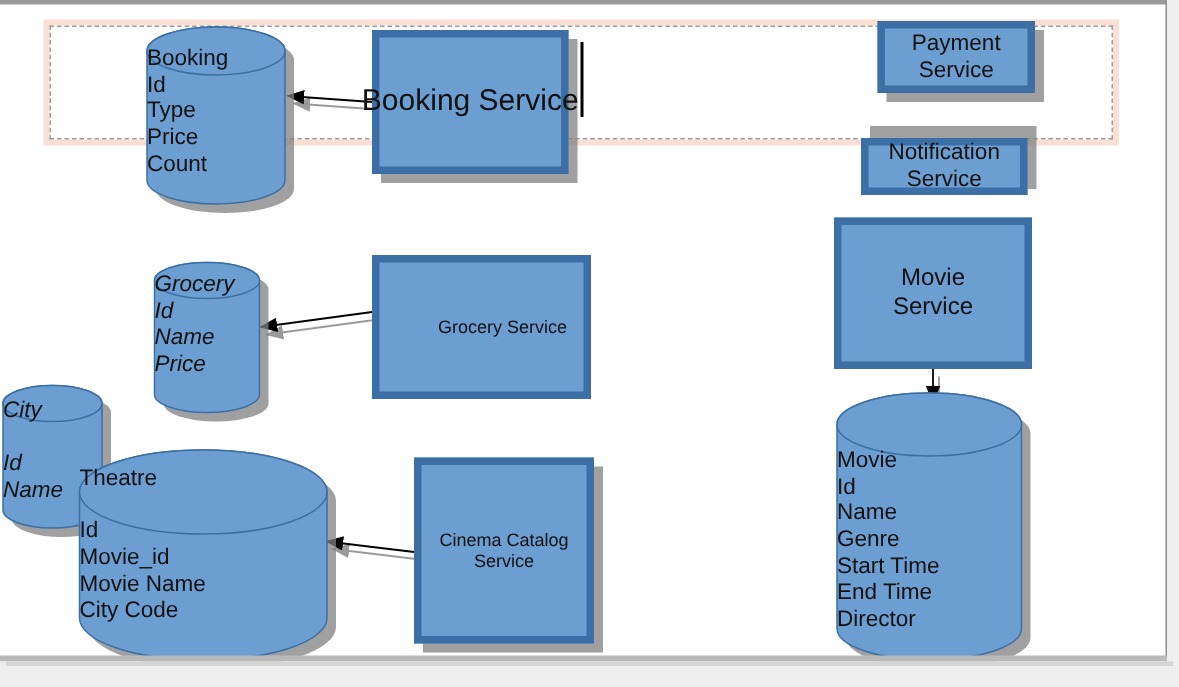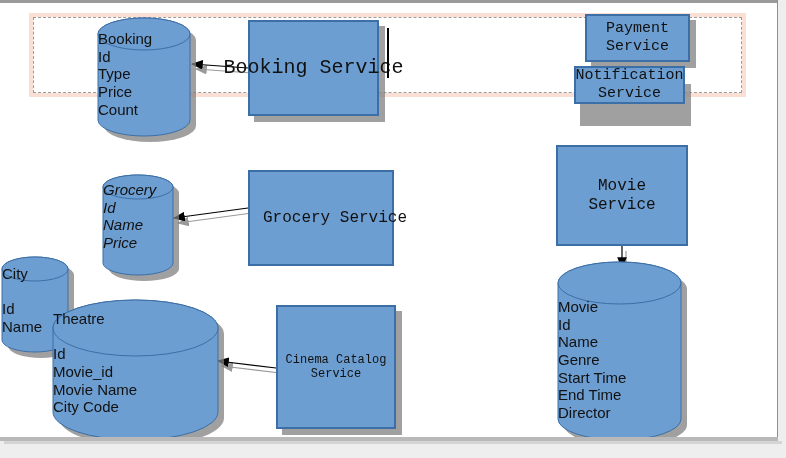--- a/index.html
+++ b/index.html
@@ -30,28 +30,27 @@
   }
   .sel-inner{
     position:absolute;
     border:1px dashed #9b9b9b;
     box-sizing:border-box;
     background:#ffffff;
   }
   .box{
     position:absolute;
     background:#6d9ed1;
-    border:2px solid #404040;
+    border:5px solid #404040;
     box-sizing:border-box;
     display:flex;align-items:center;justify-content:center;
     color:#111111;
     text-align:center;
     line-height:1.18;
     white-space:pre;
-    font-family:Liberation Mono, monospace;
   }
   .shadow{
     position:absolute;
     background:#808080;
     opacity:.75;
   }
   .cyl{position:absolute;}
   .cyl svg{position:absolute;left:0;top:0;overflow:visible;}
   .cyl .lbl{
     position:absolute;left:0;top:0;width:100%;
@@ -101,23 +100,23 @@
       </g>
   </svg>
 
   <div id="shapes-layer">
       <div class="shadow" style="left: 254px; top: 26px; width: 131px; height: 96px; background: rgb(128, 128, 128);"></div>
       <div class="box" style="left: 248px; top: 20px; width: 131px; height: 96px; font-size: 20px; background: rgb(109, 158, 209); border-color: rgb(60, 111, 166); color: rgb(17, 17, 17);"><span style="white-space: pre; overflow: visible; flex: 0 0 auto;">Booking Service</span></div>
       <div class="shadow" style="left: 591px; top: 20px; width: 105px; height: 48px; background: rgb(128, 128, 128);"></div>
       <div class="box" style="left: 585px; top: 14px; width: 105px; height: 48px; font-size: 15px; background: rgb(109, 158, 209); border-color: rgb(60, 111, 166); color: rgb(17, 17, 17);"><span style="white-space: pre; overflow: visible; flex: 0 0 auto;">Payment
 Service</span></div>
       <div class="shadow" style="left: 580px; top: 84px; width: 111px; height: 42px; background: rgb(128, 128, 128);"></div>
-      <div class="box" style="left: 574px; top: 66px; width: 111px; height: 38px; font-size: 15px; background: rgb(109, 158, 209); border-color: rgb(60, 111, 166); color: rgb(17, 17, 17);"><span style="white-space: pre; overflow: visible; flex: 0 0 auto;">Notification
+      <div class="box" style="left: 574px; top: 92px; width: 111px; height: 38px; font-size: 15px; background: rgb(109, 158, 209); border-color: rgb(60, 111, 166); color: rgb(17, 17, 17);"><span style="white-space: pre; overflow: visible; flex: 0 0 auto;">Notification
 Service</span></div>
-      <div class="box" style="left: 248px; top: 170px; width: 146px; height: 96px; font-size: 16px; background: rgb(109, 158, 209); border-color: rgb(60, 111, 166); color: rgb(17, 17, 17); padding-left: 28px;"><span style="white-space: pre; overflow: visible; flex: 0 0 auto;">Grocery Service</span></div>
+      <div class="box" style="left: 248px; top: 170px; width: 146px; height: 96px; font-size: 12px; background: rgb(109, 158, 209); border-color: rgb(60, 111, 166); color: rgb(17, 17, 17); padding-left: 28px;"><span style="white-space: pre; overflow: visible; flex: 0 0 auto;">Grocery Service</span></div>
       <div class="box" style="left: 556px; top: 145px; width: 132px; height: 101px; font-size: 16px; background: rgb(109, 158, 209); border-color: rgb(60, 111, 166); color: rgb(17, 17, 17);"><span style="white-space: pre; overflow: visible; flex: 0 0 auto;">Movie
 Service</span></div>
       <div class="shadow" style="left: 282px; top: 311px; width: 120px; height: 124px; background: rgb(128, 128, 128);"></div>
       <div class="box" style="left: 276px; top: 305px; width: 120px; height: 124px; font-size: 12px; background: rgb(109, 158, 209); border-color: rgb(60, 111, 166); color: rgb(17, 17, 17);"><span style="white-space: pre; overflow: visible; flex: 0 0 auto;">Cinema Catalog
 Service</span></div>
       <div class="cyl" style="left: 98px; top: 18px; width: 92px; height: 118px;">
         <svg width="102" height="128">
           <path d="M0,16 A46,16 0 0 1 92,16 L92,102 A46,16 0 0 1 0,102 Z" transform="translate(6,6)" fill="#808080" opacity="0.75"></path>
           <path d="M0,16 A46,16 0 0 1 92,16 L92,102 A46,16 0 0 1 0,102 Z" fill="#6d9ed1" stroke="#3c6fa6" stroke-width="1"></path>
           <ellipse cx="46" cy="16" rx="46" ry="16" fill="#6d9ed1" stroke="#3c6fa6" stroke-width="1"></ellipse>
@@ -138,21 +137,21 @@
 Id
 Name
 Price</div>
       </div>
       <div class="cyl" style="left: 2px; top: 257px; width: 66px; height: 95px;">
         <svg width="76" height="105">
           <path d="M0,12 A33,12 0 0 1 66,12 L66,83 A33,12 0 0 1 0,83 Z" transform="translate(6,6)" fill="#808080" opacity="0.75"></path>
           <path d="M0,12 A33,12 0 0 1 66,12 L66,83 A33,12 0 0 1 0,83 Z" fill="#6d9ed1" stroke="#3c6fa6" stroke-width="1"></path>
           <ellipse cx="33" cy="12" rx="33" ry="12" fill="#6d9ed1" stroke="#3c6fa6" stroke-width="1"></ellipse>
         </svg>
-        <div class="lbl" style="font-size: 15px; top: 8px; color: rgb(17, 17, 17);">City
+        <div class="lbl" style="font-size: 15px; top: 8px; color: rgb(17, 17, 17); font-style: italic;">City
 
 Id
 Name</div>
       </div>
       <div class="cyl" style="left: 53px; top: 300px; width: 134px; height: 140px;">
         <svg width="175" height="150">
           <path d="M0,28 A82.5,28 0 0 1 165,28 L165,112 A82.5,28 0 0 1 0,112 Z" transform="translate(6,6)" fill="#808080" opacity="0.75"></path>
           <path d="M0,28 A82.5,28 0 0 1 165,28 L165,112 A82.5,28 0 0 1 0,112 Z" fill="#6d9ed1" stroke="#3c6fa6" stroke-width="1"></path>
           <ellipse cx="82.5" cy="28" rx="82.5" ry="28" fill="#6d9ed1" stroke="#3c6fa6" stroke-width="1"></ellipse>
         </svg>

